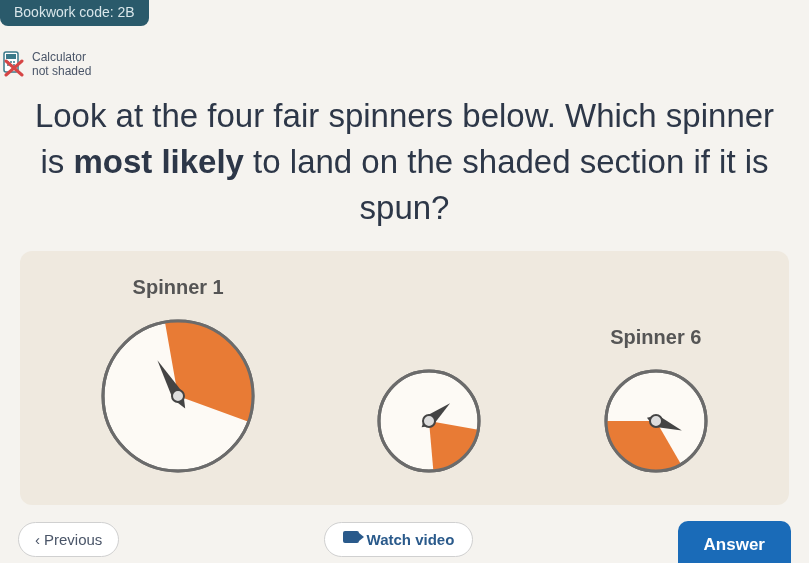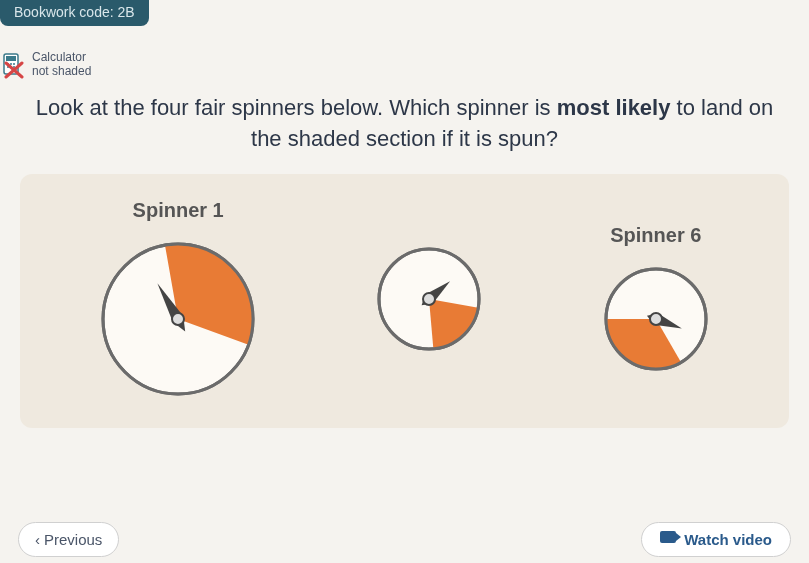--- a/index.html
+++ b/index.html
@@ -22,50 +22,50 @@
     .bookwork-badge {
       background: #2a5a6b;
       color: #d9e6ea;
       padding: 4px 14px 6px;
       border-radius: 0 0 8px 8px;
       font-size: 14px;
       font-weight: 500;
     }
     .calc-badge {
       display: flex;
-      align-items: flex-end;
+      align-items: center;
       gap: 6px;
       padding-top: 12px;
     }
     .calc-icon {
       width: 26px;
       height: 26px;
       position: relative;
     }
     .calc-text {
       font-size: 12px;
       color: #4a5568;
       line-height: 1.2;
     }
     .question {
       text-align: center;
       padding: 14px 30px 20px;
-      font-size: 22px;
+      font-size: 33px;
       color: #2d3748;
       line-height: 1.4;
     }
     .question strong { font-weight: 700; }
     .spinner-panel {
       background: #efe9df;
       margin: 0 20px;
       border-radius: 12px;
       padding: 25px 20px 30px;
       display: flex;
       justify-content: space-around;
-      align-items: center;
+      align-items: flex-end;
     }
     .spinner-block {
       display: flex;
       flex-direction: column;
       align-items: center;
     }
     .spinner-label {
       font-size: 20px;
       font-weight: 700;
       color: #555;
@@ -201,13 +201,14 @@
 
 <div class="bottom-bar">
   <button class="prev-btn">
     <span>‹</span>
     <span>Previous</span>
   </button>
   <button class="watch-btn">
     <span class="video-icon"></span>
     <span>Watch video</span>
   </button>
+  <button class="answer-btn">Answer</button>
 </div>
 
 </body></html>

